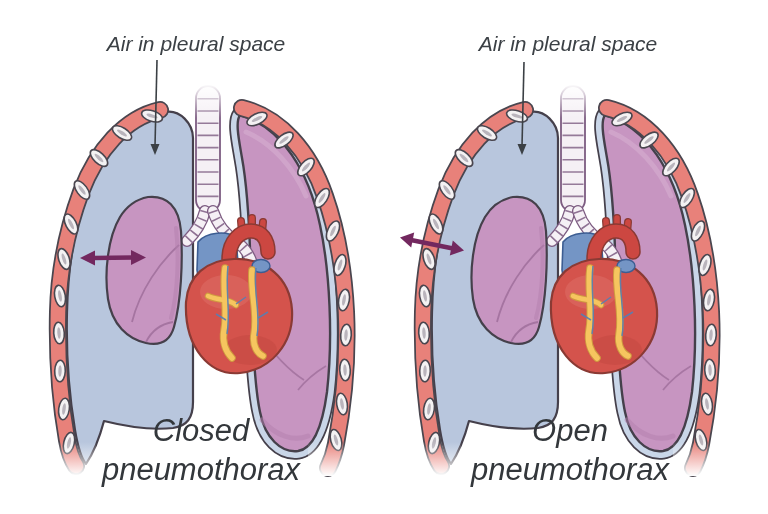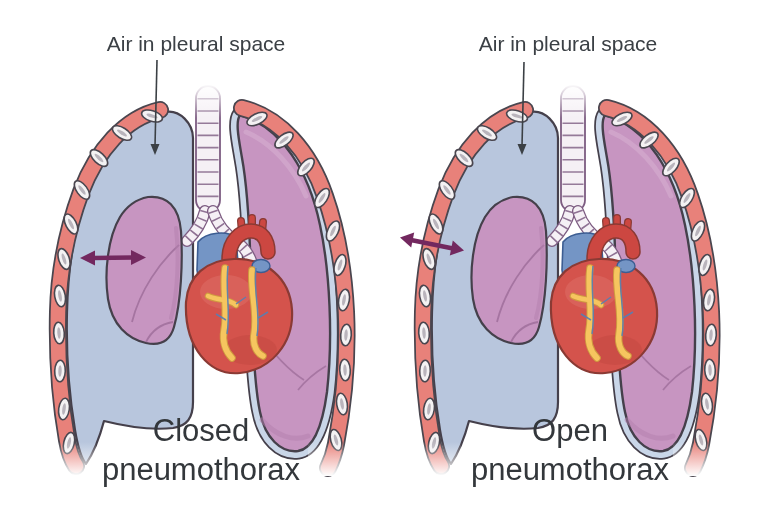--- a/index.html
+++ b/index.html
@@ -1,17 +1,17 @@
 <!DOCTYPE html>
 <html><head>
 <meta charset="utf-8">
 <style>
   html,body{margin:0;padding:0;background:#ffffff;}
   .figure{position:relative;width:768px;height:514px;background:#ffffff;overflow:hidden;
-          font-family:"Liberation Sans",sans-serif;}
+          font-family:"Liberation Sans",sans-serif;font-style:italic;}
   .panel{position:absolute;top:0;width:384px;height:514px;}
   .panel.left{left:0;} .panel.right{left:384px;}
   svg{display:block;}
   text.annotation{font-family:"Liberation Sans",sans-serif;font-size:21px;fill:#3b4045;}
   text.caption{font-family:"Liberation Sans",sans-serif;font-size:31px;fill:#33373b;}
   .defs-holder{position:absolute;width:0;height:0;overflow:hidden;}
 </style>
 </head>
 <body>
 

